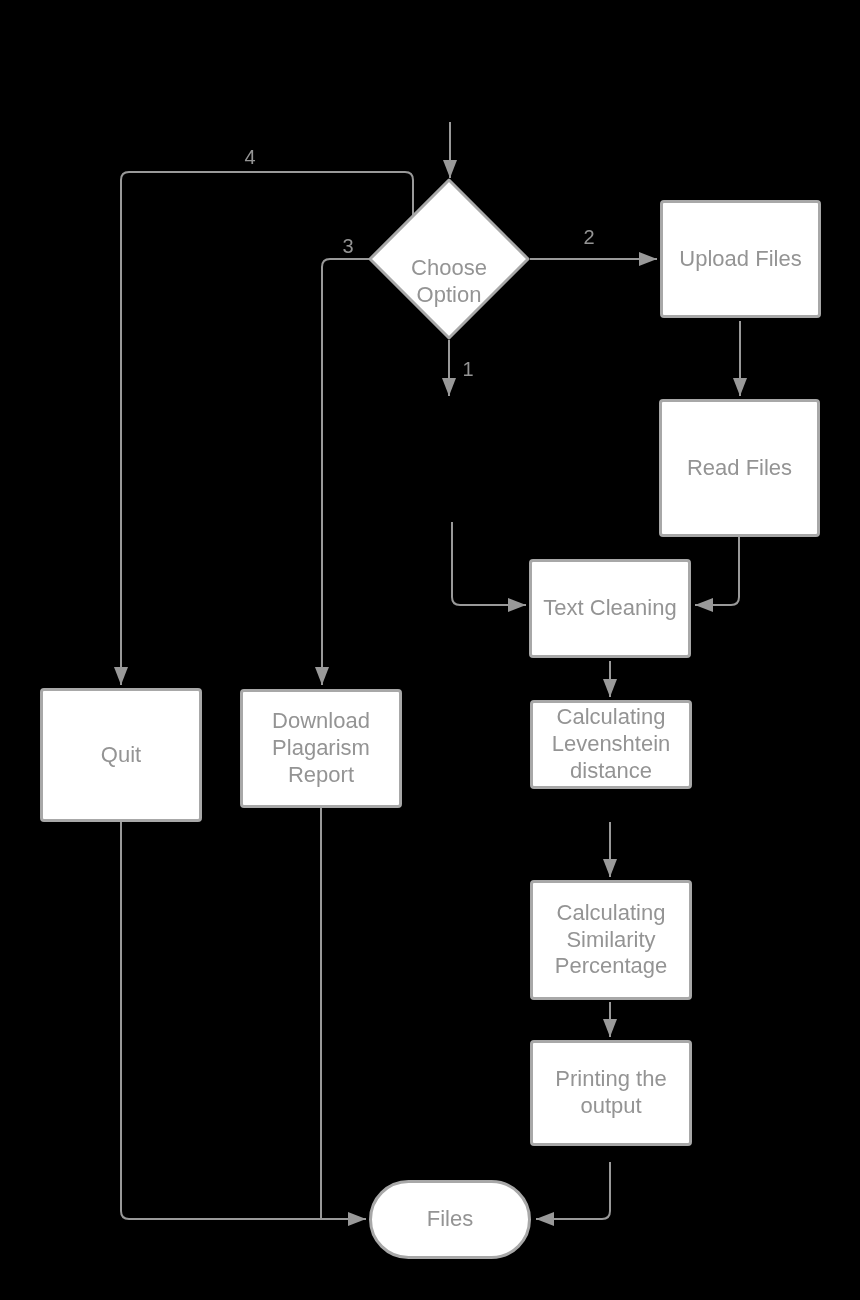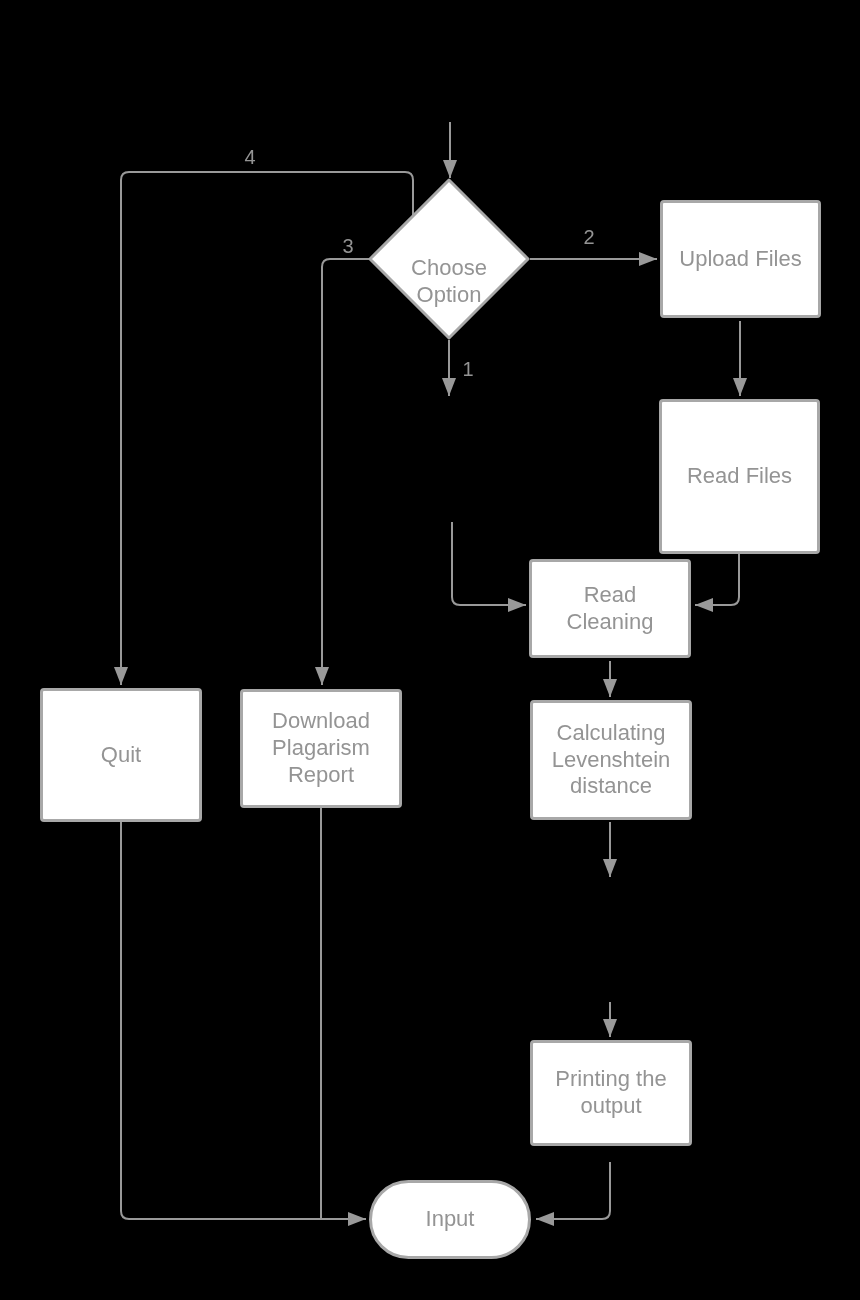--- a/index.html
+++ b/index.html
@@ -103,33 +103,34 @@
 
     <polygon class="decision-shape" points="449,180 528,259 449,338 370,259"></polygon>
   </svg>
 
 
   <div class="decision-label" style="left:389px; top:228px; width:120px; height:60px;margin-top:24px;">Choose Option</div>
 
   <div class="node" style="left:660px; top:200px; width:161px; height:118px;">Upload Files</div>
 
 
-  <div class="node" style="left:659px; top:399px; width:161px; height:155px;">Read Files</div>
+  <div class="node" style="left:659px; top:399px; width:161px; height:138px;">Read Files</div>
 
-  <div class="node" style="left:529px; top:559px; width:162px; height:99px;">Read Cleaning</div>
+  <div class="node" style="left:529px; top:559px; width:162px; height:99px;">Text Cleaning</div>
 
-  <div class="node" style="left:530px; top:700px; width:162px; height:120px;">Calculating Levenshtein distance</div>
+  <div class="node" style="left:530px; top:700px; width:162px; height:89px;">Calculating Levenshtein distance</div>
 
+  <div class="node" style="left:530px; top:880px; width:162px; height:120px;">Calculating Similarity Percentage</div>
 
   <div class="node" style="left:530px; top:1040px; width:162px; height:106px;">Printing the output</div>
 
   <div class="node" style="left:40px; top:688px; width:162px; height:134px;">Quit</div>
 
   <div class="node" style="left:240px; top:689px; width:162px; height:119px;padding-left:8px;">Download Plagarism Report</div>
 
-  <div class="node terminator" style="left:369px; top:1180px; width:162px; height:79px;">Input</div>
+  <div class="node terminator" style="left:369px; top:1180px; width:162px; height:79px;">Files</div>
 
   <div class="edge-label" style="left:468px; top:369px;">1</div>
   <div class="edge-label" style="left:589px; top:237px;">2</div>
   <div class="edge-label" style="left:348px; top:246px;">3</div>
   <div class="edge-label" style="left:250px; top:157px;">4</div>
 
 </div>
 
 </body></html>

